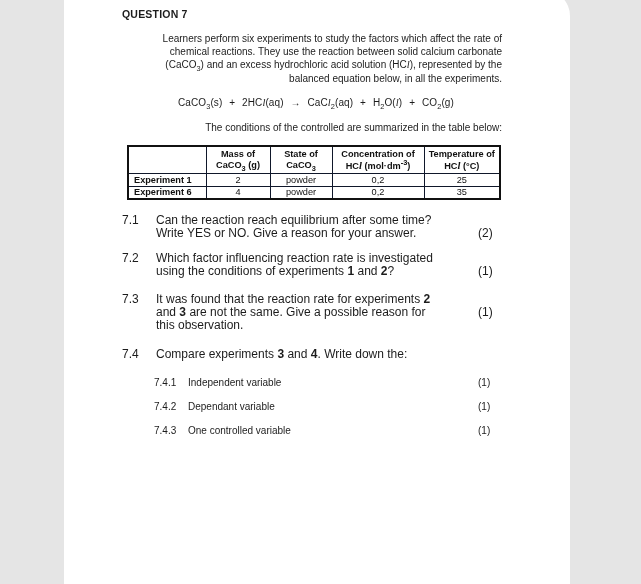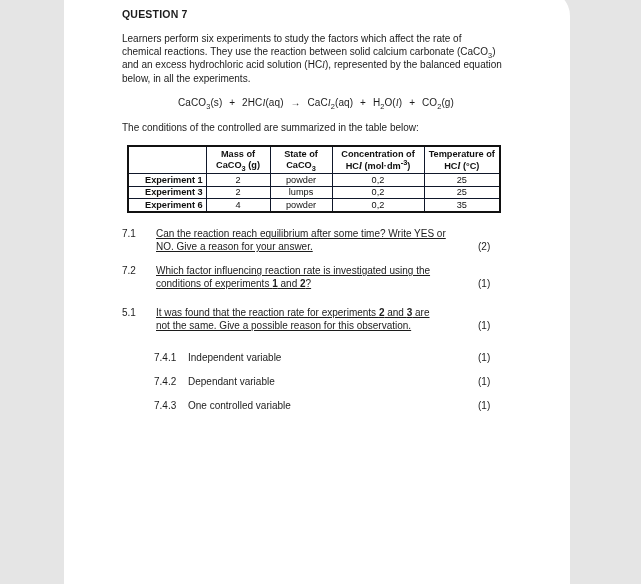--- a/index.html
+++ b/index.html
@@ -42,22 +42,22 @@
     font-size: 10.5px;
     font-weight: bold;
     color: #1c1c1c;
     letter-spacing: 0.2px;
     margin: 0 0 12px 0;
   }
   .para {
     font-size: 10px;
     line-height: 13.2px;
     color: #1c1c1c;
-    margin: 0 0 12px 0;
-    text-align: left;
+    margin: 0 0 12px 8px;
+    text-align: right;
   }
   .para.tight { margin-bottom: 11px; }
   .equation {
     font-size: 10px;
     color: #1c1c1c;
     margin: 0 0 13px 0;
     padding-left: 56px;
     white-space: nowrap;
     letter-spacing: 0.1px;
   }
@@ -91,38 +91,37 @@
   table.conditions thead th {
     font-weight: bold;
     font-size: 9.2px;
     height: 26px;
     line-height: 11px;
     padding: 0 2px;
   }
   table.conditions tbody td.rowhead {
     font-weight: bold;
     text-align: left;
-    padding-left: 16px;
+    padding-left: 5px;
   }
   table.conditions tbody tr td { height: 11.6px; }
   col.c0 { width: 78px; }
   col.c1 { width: 64px; }
   col.c2 { width: 62px; }
   col.c3 { width: 92px; }
   col.c4 { width: 76px; }
 
   
   .qrow {
     position: relative;
     margin-bottom: 11px;
     padding-left: 34px;
-    font-size: 10px;
+    font-size: 12px;
     line-height: 13.2px;
     color: #1c1c1c;
-    text-decoration: underline;
   }
   .qrow .num {
     position: absolute;
     left: 0;
     top: 0;
   }
   .qrow .body { display: block; padding-right: 56px; }
   .qrow .marks {
     position: absolute;
     right: 0;
@@ -189,27 +188,20 @@
         </thead>
         <tbody>
           <tr>
             <td class="rowhead">Experiment 1</td>
             <td>2</td>
             <td>powder</td>
             <td>0,2</td>
             <td>25</td>
           </tr>
           <tr>
-            <td class="rowhead">Experiment 3</td>
-            <td>2</td>
-            <td>lumps</td>
-            <td>0,2</td>
-            <td>25</td>
-          </tr>
-          <tr>
             <td class="rowhead">Experiment 6</td>
             <td>4</td>
             <td>powder</td>
             <td>0,2</td>
             <td>35</td>
           </tr>
         </tbody>
       </table>
 
       <div class="qrow two-line">
@@ -220,27 +212,31 @@
 
       <div class="qrow two-line">
         <span class="num">7.2</span>
         <span class="body">Which factor influencing reaction rate is investigated using the conditions of experiments <b class="inline">1</b> and <b class="inline">2</b>?</span>
         <span class="marks">(1)</span>
       </div>
 
       <div class="spacer-4"></div>
 
       <div class="qrow two-line">
-        <span class="num">5.1</span>
+        <span class="num">7.3</span>
         <span class="body">It was found that the reaction rate for experiments <b class="inline">2</b> and <b class="inline">3</b> are not the same. Give a possible reason for this observation.</span>
         <span class="marks">(1)</span>
       </div>
 
       <div class="spacer-4"></div>
 
+      <div class="qrow one-line">
+        <span class="num">7.4</span>
+        <span class="body">Compare experiments <b class="inline">3</b> and <b class="inline">4</b>.  Write down the:</span>
+      </div>
 
       <div class="spacer-4"></div>
 
       <div class="sub-q">
         <span class="num">7.4.1</span>
         <span>Independent variable</span>
         <span class="marks">(1)</span>
       </div>
 
       <div class="sub-q">

